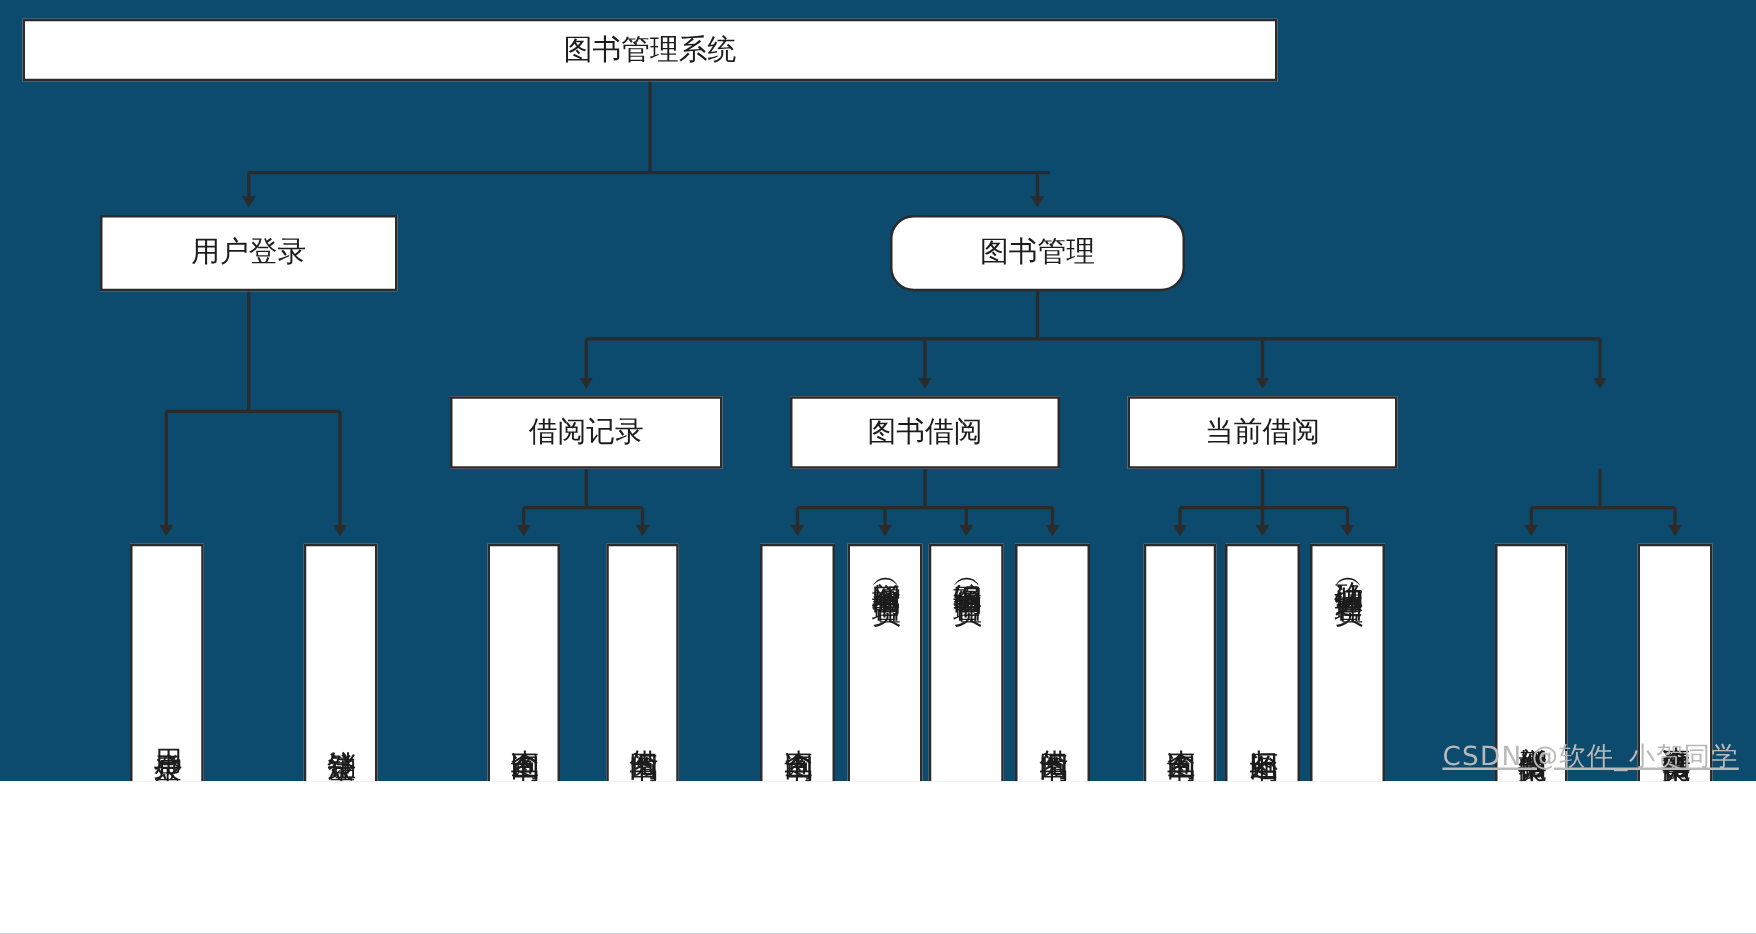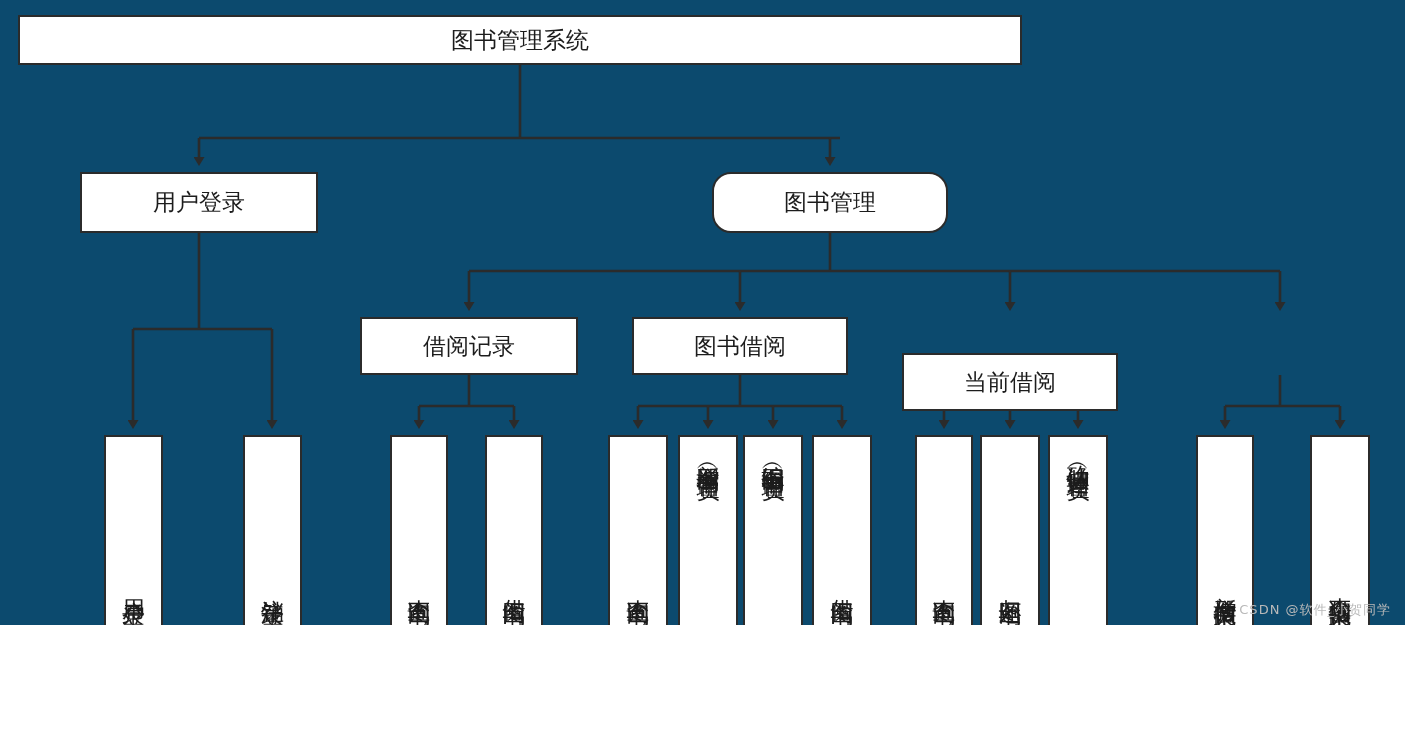--- a/index.html
+++ b/index.html
@@ -62,26 +62,27 @@
   
   .node.v.mid{
     align-items:center;
     padding-top:0;
   }
   
   #watermark{
     position:absolute;
     right:14px;
     bottom:6px;
-    font-size:13px;
+    font-size:21px;
     color:#b9b9b9;
     letter-spacing:1px;
     z-index:5;
     white-space:nowrap;
     pointer-events:none;
+    text-decoration:underline;
   }
 </style>
 </head>
 <body>
 
 <div id="canvas">
 
   <svg id="edges" viewBox="0 0 1405 747" xmlns="http://www.w3.org/2000/svg">
     <defs>
       <marker id="arrow" markerWidth="9" markerHeight="11" refX="1" refY="5.5" orient="auto" markerUnits="userSpaceOnUse">
@@ -142,21 +143,21 @@
   <div class="node h" style="left:712px;top:172px;width:236px;height:61px;border-radius:19px;">
     <span class="label">图书管理</span>
   </div>
 
   <div class="node h" style="left:360px;top:317px;width:218px;height:58px;">
     <span class="label">借阅记录</span>
   </div>
   <div class="node h" style="left:632px;top:317px;width:216px;height:58px;justify-content:center;">
     <span class="label">图书借阅</span>
   </div>
-  <div class="node h" style="left:902px;top:317px;width:216px;height:58px;margin-top:36px;">
+  <div class="node h" style="left:902px;top:317px;width:216px;height:58px;">
     <span class="label">当前借阅</span>
   </div>
 
   <div class="node v mid" style="left:104px;top:435px;width:59px;height:300px;">
     <span class="label">用户登录</span>
   </div>
   <div class="node v mid" style="left:243px;top:435px;width:59px;height:300px;">
     <span class="label">注销登录</span>
   </div>
 

